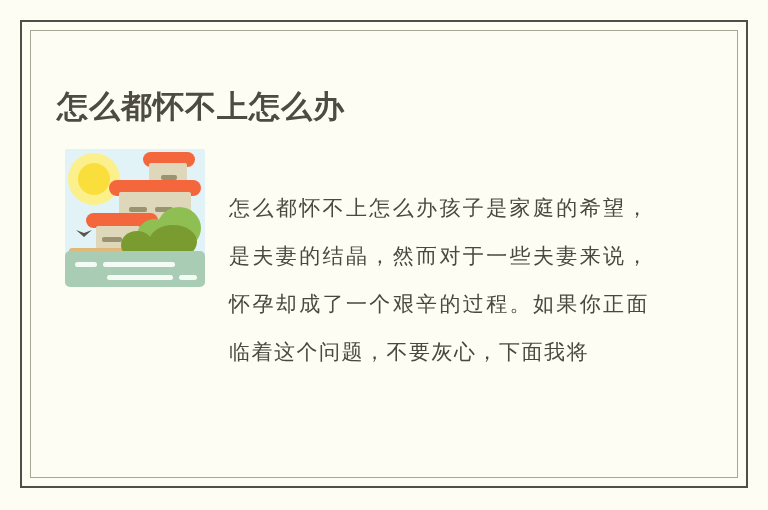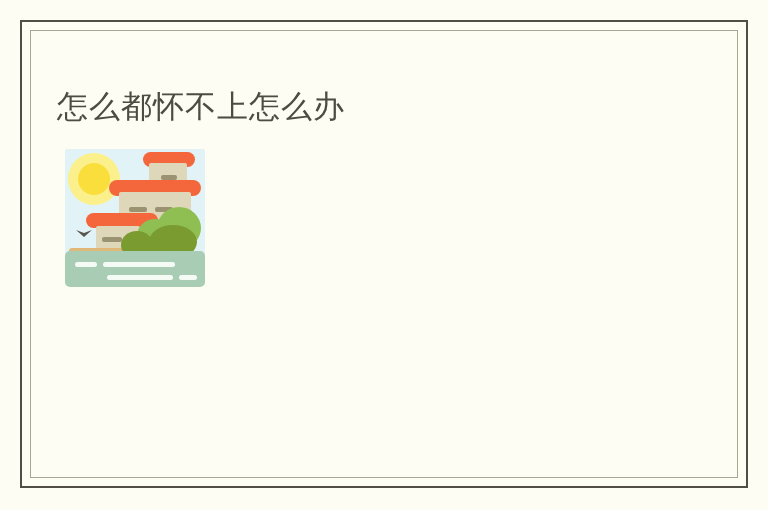--- a/index.html
+++ b/index.html
@@ -46,21 +46,21 @@
     height: 510px;
   }
   .article-title {
     position: absolute;
     left: 57px;
     top: 66px;
     font-size: 31px;
     line-height: 40px;
     letter-spacing: 1px;
     color: #4d4b42;
-    font-weight: 400;
+    font-weight: 700;
     white-space: nowrap;
   }
   
   .illustration {
     position: absolute;
     left: 57px;
     top: 145px;
     width: 153px;
     height: 150px;
     background: #fdfdf3;
@@ -228,15 +228,16 @@
       <div class="wave wave-3"></div>
       <div class="wave wave-4"></div>
 
       <div class="bird">
         <svg width="18" height="12" viewBox="0 0 18 12" aria-hidden="true">
           <path d="M1 1 L9 8 L17 1 L9 4 Z" fill="#5a554c"></path>
         </svg>
       </div>
     </div>
 
+    <p class="article-body">怎么都怀不上怎么办孩子是家庭的希望，是夫妻的结晶，然而对于一些夫妻来说，怀孕却成了一个艰辛的过程。如果你正面临着这个问题，不要灰心，下面我将</p>
 
   </div>
 </div>
 
 </body></html>

